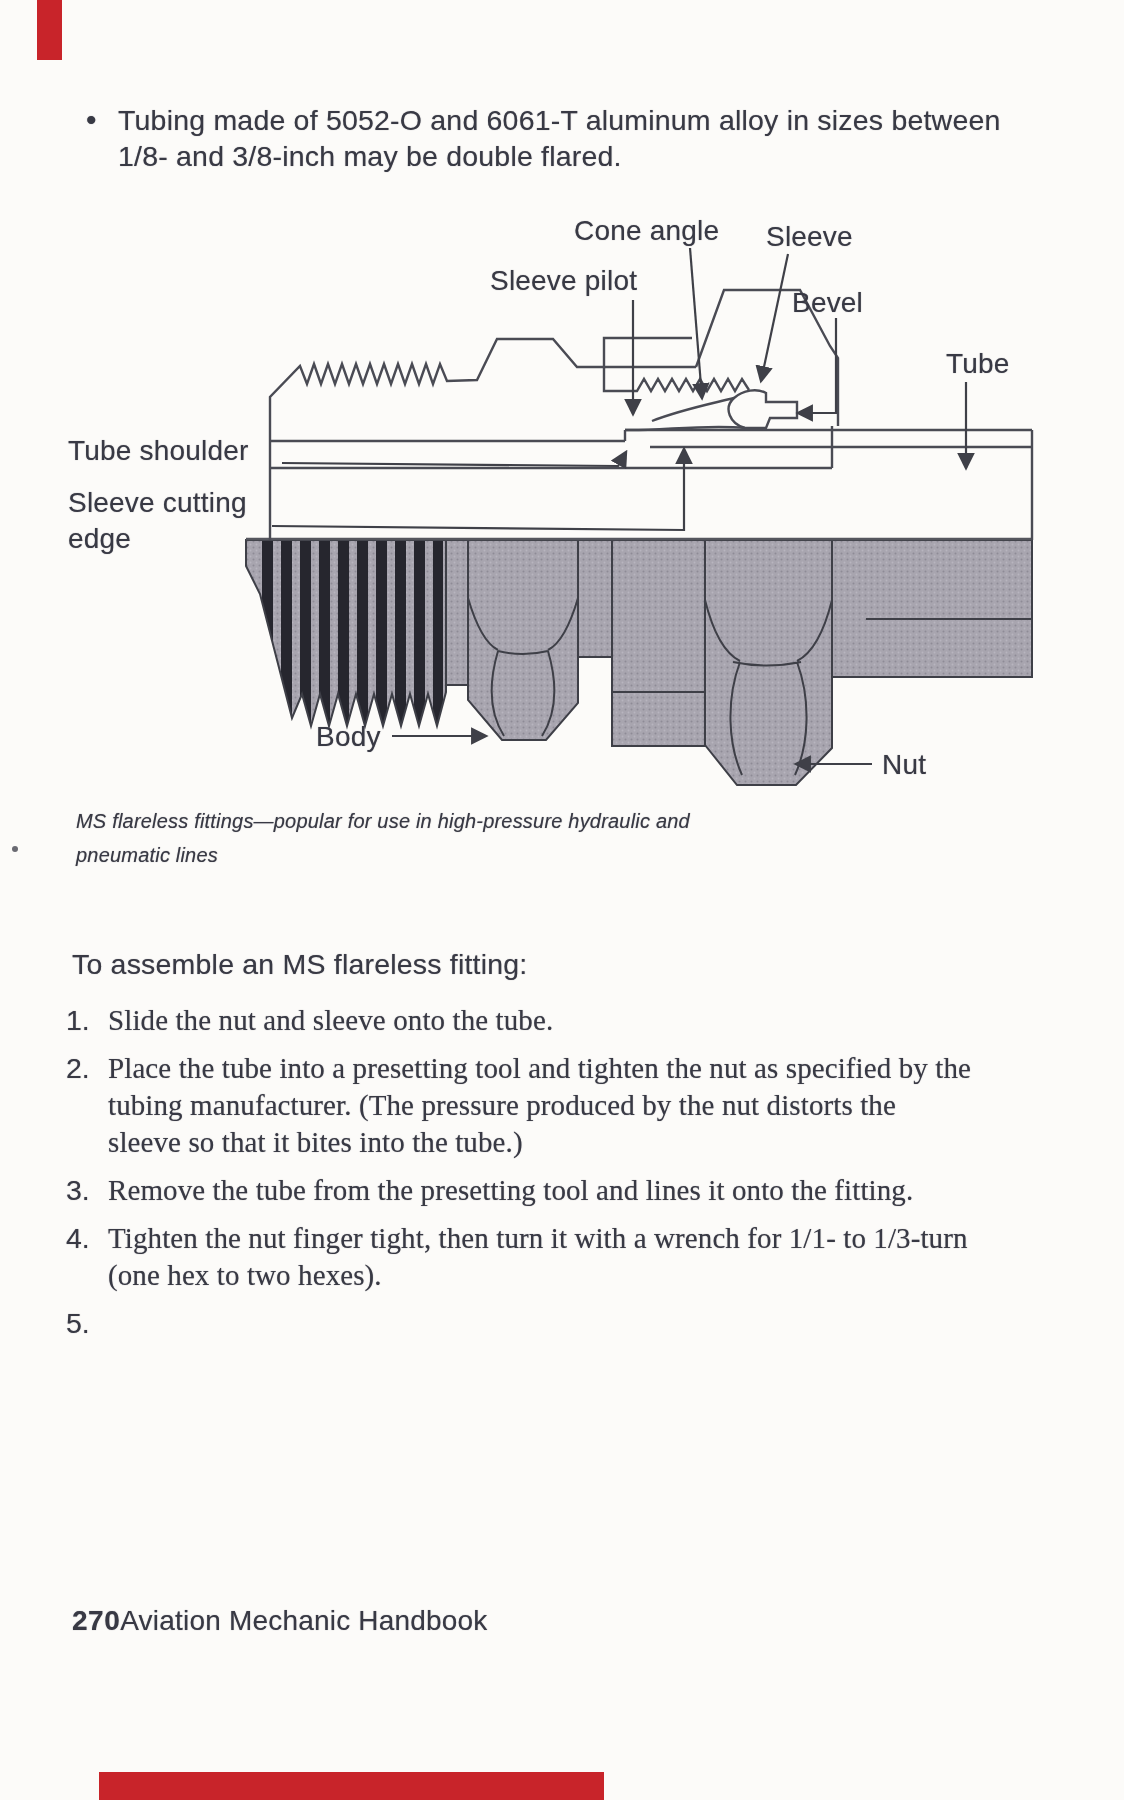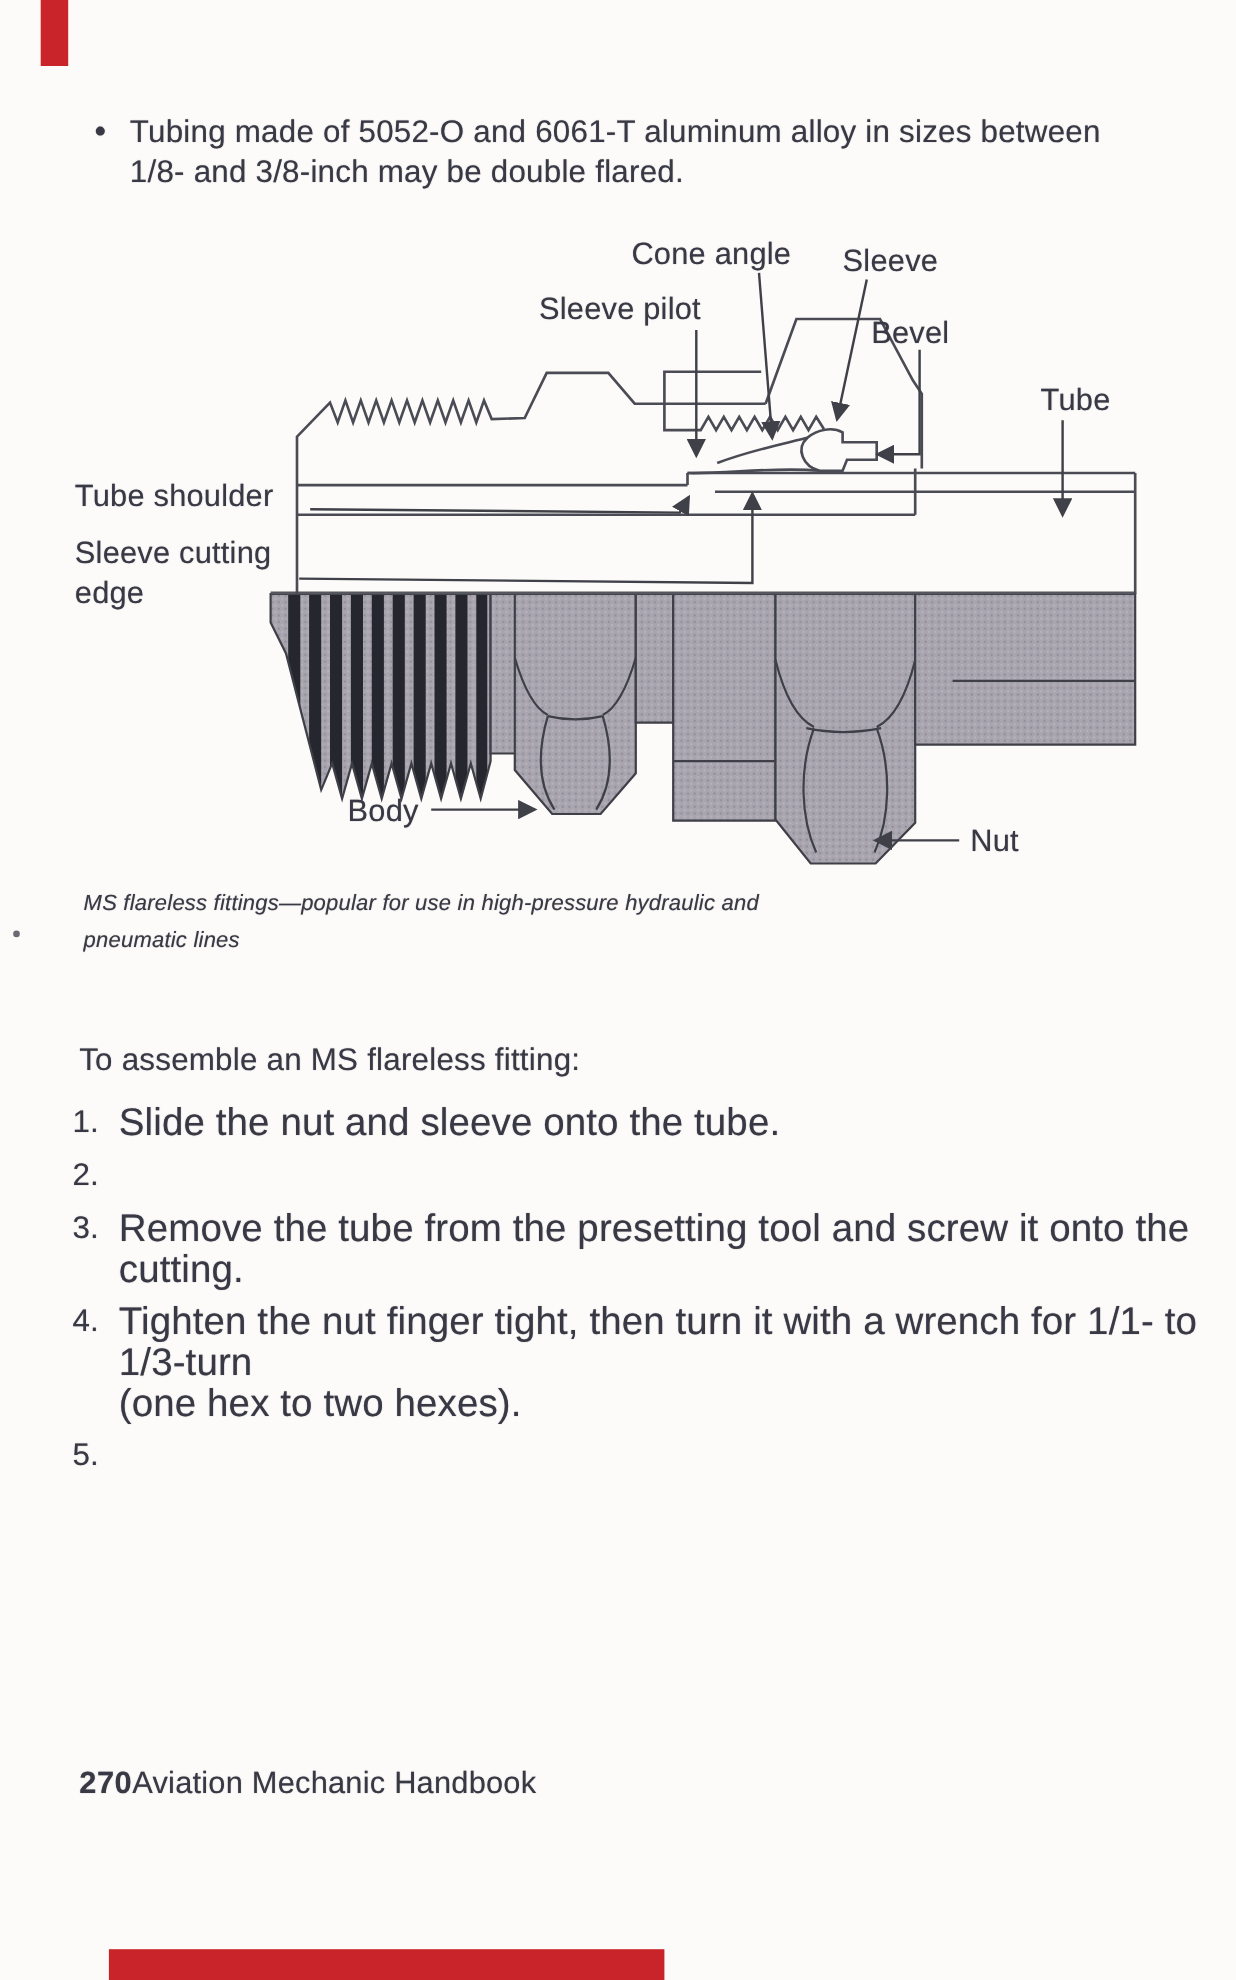--- a/index.html
+++ b/index.html
@@ -26,21 +26,21 @@
     position:absolute;left:76px;top:804px;width:920px;
     font-size:20px;line-height:34px;font-style:italic;white-space:pre-wrap;letter-spacing:.2px;
   }
   .margin-dot{ position:absolute;left:12px;top:846px;width:6px;height:6px;border-radius:50%;background:#6a6a72; }
 
   .assembly-heading{ position:absolute;left:72px;top:948px;font-size:28.5px;letter-spacing:.2px; }
 
   .steps{ position:absolute;left:66px;top:1002px;width:1050px; }
   .step{ display:flex;margin-bottom:11px; }
   .step-num{ width:42px;flex:none;font-size:28.5px;line-height:37px; }
-  .step-text{ font-size:35px;line-height:37px;white-space:pre-wrap;letter-spacing:.1px; }
+  .step-text{ font-size:29px;line-height:37px;white-space:pre-wrap;letter-spacing:.1px;font-family:Liberation Serif, serif; }
 
   .page-footer{ position:absolute;left:72px;top:1605px;display:flex;align-items:baseline; }
   .footer-page-number{ font-size:28px;font-weight:bold;letter-spacing:.5px; }
   .footer-book-title{ font-size:28px;letter-spacing:.2px; }
 </style>
 </head>
 <body>
 
 <div class="page">
 
@@ -158,24 +158,27 @@
 
   <div class="assembly-heading scan-text">To assemble an MS flareless fitting:</div>
 
   <div class="steps">
     <div class="step scan-text">
       <span class="step-num">1.</span>
       <span class="step-text">Slide the nut and sleeve onto the tube.</span>
     </div>
     <div class="step scan-text">
       <span class="step-num">2.</span>
+      <span class="step-text">Place the tube into a presetting tool and tighten the nut as specified by the
+tubing manufacturer. (The pressure produced by the nut distorts the
+sleeve so that it bites into the tube.)</span>
     </div>
     <div class="step scan-text">
       <span class="step-num">3.</span>
-      <span class="step-text">Remove the tube from the presetting tool and screw it onto the cutting.</span>
+      <span class="step-text">Remove the tube from the presetting tool and lines it onto the fitting.</span>
     </div>
     <div class="step scan-text">
       <span class="step-num">4.</span>
       <span class="step-text">Tighten the nut finger tight, then turn it with a wrench for 1/1- to 1/3-turn
 (one hex to two hexes).</span>
     </div>
     <div class="step scan-text">
       <span class="step-num">5.</span>
     </div>
   </div>

